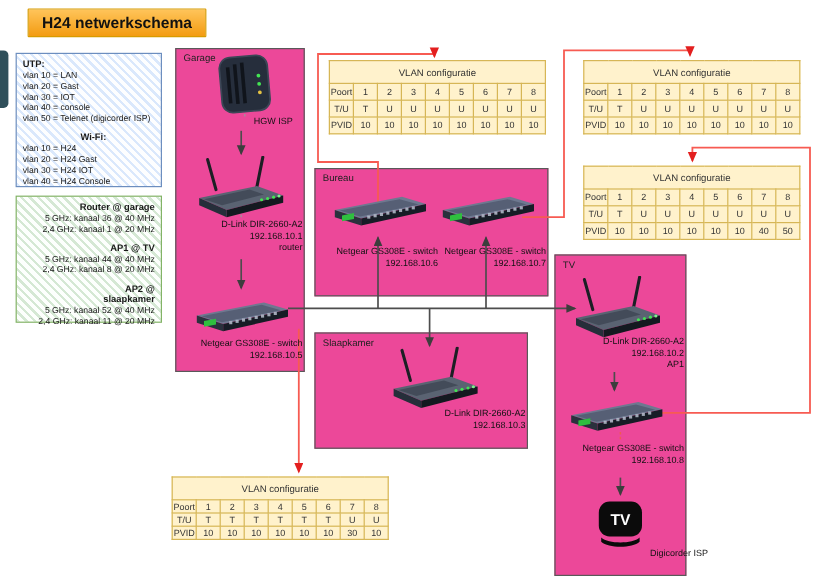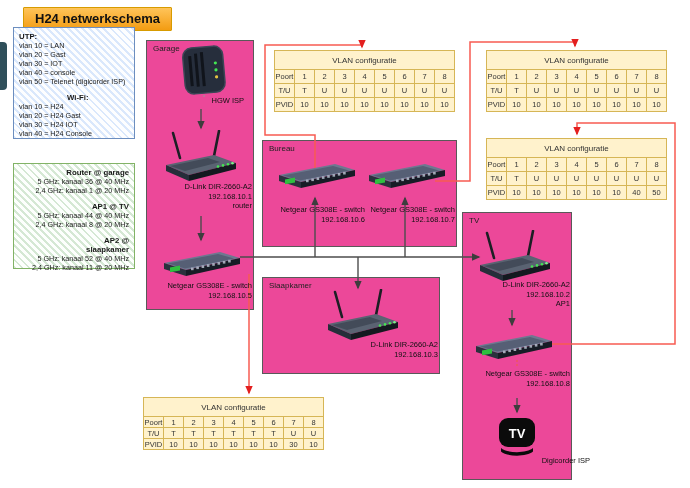--- a/index.html
+++ b/index.html
@@ -45,21 +45,21 @@
   #wires{position:absolute;left:0;top:0;z-index:3;pointer-events:none;}
 </style>
 </head>
 <body>
 
 <div id="canvas">
 
   <div class="title-badge">H24 netwerkschema</div>
   <div class="edge-art"></div>
 
-  <div class="legend blue" style="left:13px;top:27px;width:110px;height:102px">
+  <div class="legend blue" style="left:13px;top:44px;width:110px;height:102px">
     <div class="lh">UTP:</div>
     <div>vlan 10 = LAN</div>
     <div>vlan 20 = Gast</div>
     <div>vlan 30 = IOT</div>
     <div>vlan 40 = console</div>
     <div>vlan 50 = Telenet (digicorder ISP)</div>
     <div class="lh mt">Wi-Fi:</div>
     <div>vlan 10 = H24</div>
     <div>vlan 20 = H24 Gast</div>
     <div>vlan 30 = H24 IOT</div>

